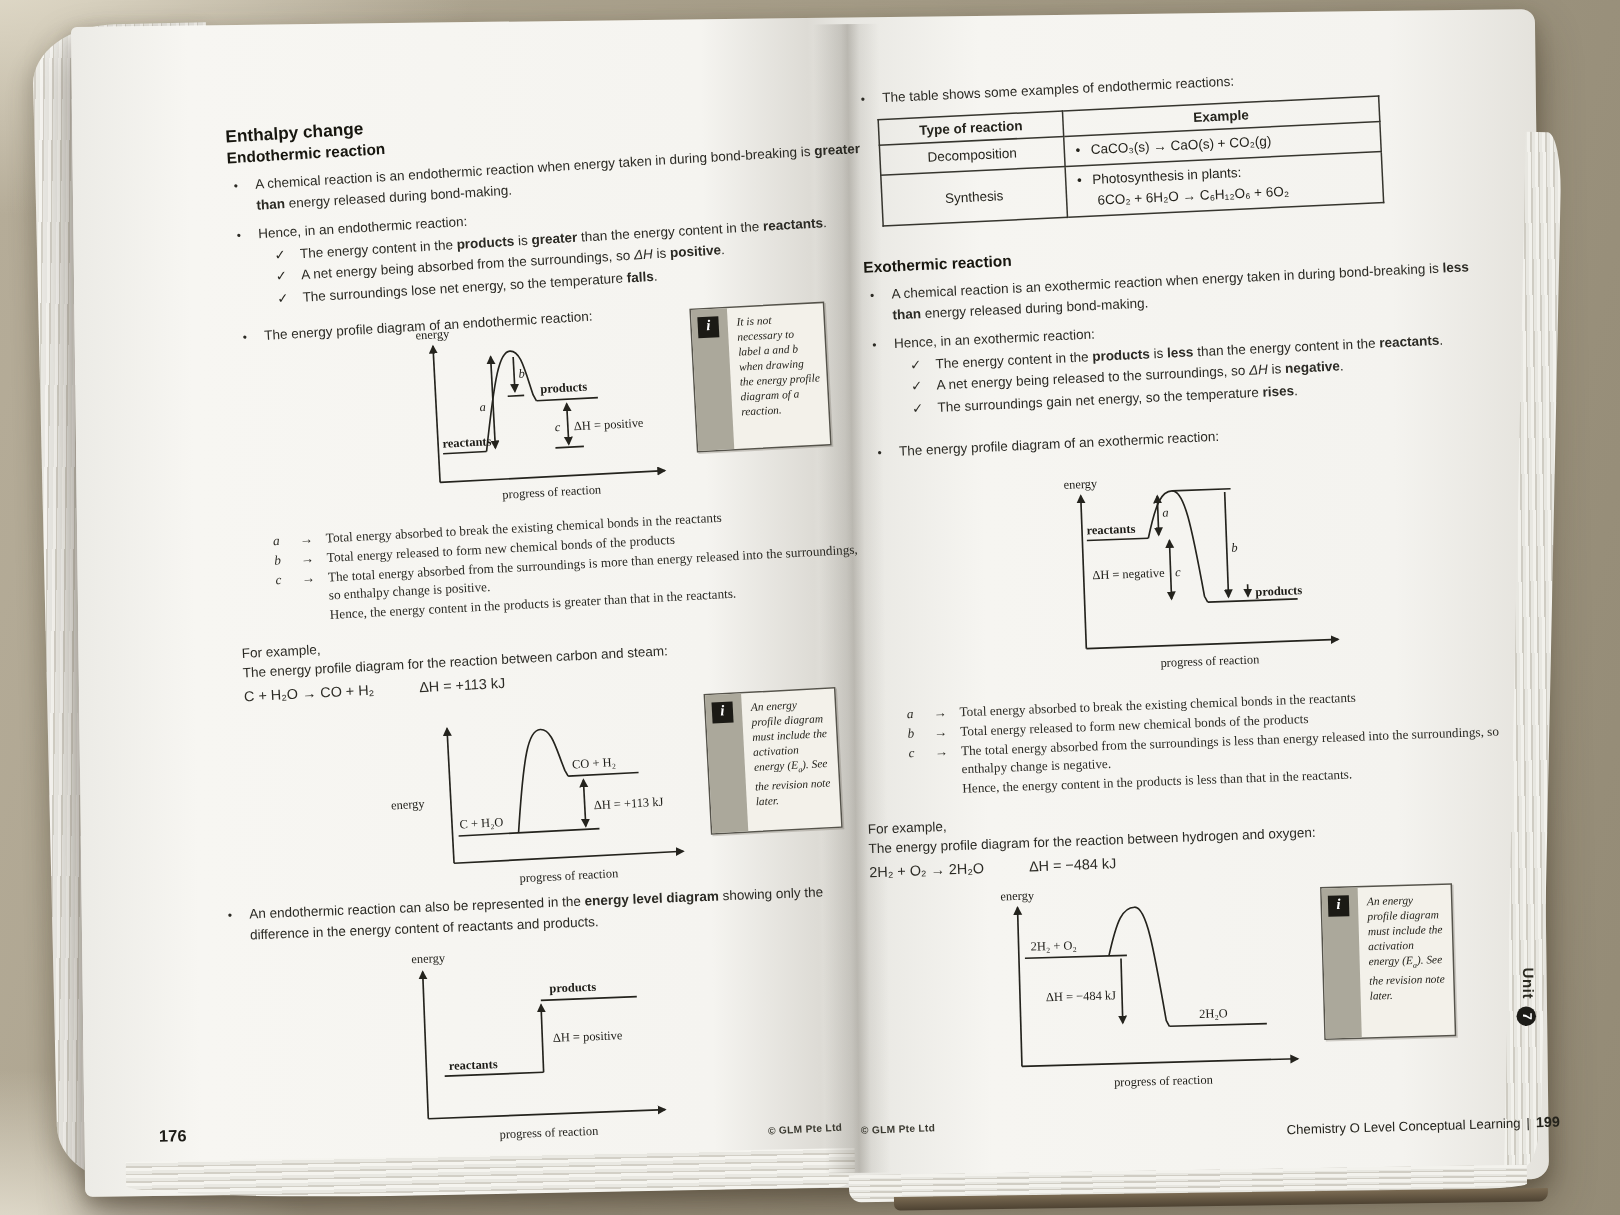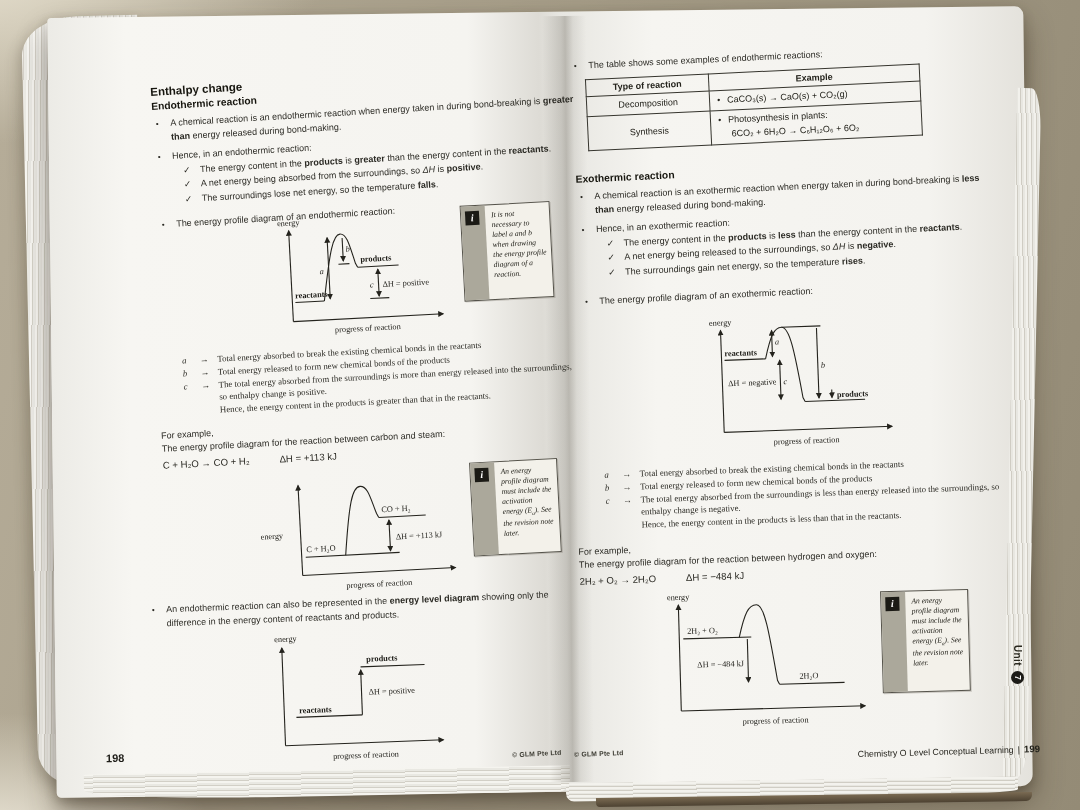--- a/index.html
+++ b/index.html
@@ -259,21 +259,21 @@
       <line x1="118" y1="40" x2="182" y2="40"></line>
       <line x1="118" y1="88" x2="118" y2="43" marker-end="url(#ae3)"></line>
       <text x="44" y="12" text-anchor="middle">energy</text>
       <text x="55" y="84" class="db">reactants</text>
       <text x="124" y="35" class="db">products</text>
       <text x="125" y="68">ΔH = positive</text>
       <text x="120" y="131" text-anchor="middle">progress of reaction</text>
     </svg>
   </div>
 
-  <div class="pagenum" style="left:106px; top:752px; transform:rotate(-1deg);">198</div>
+  <div class="pagenum" style="left:106px; top:752px; transform:rotate(-1deg);">176</div>
   <div class="copyright" style="left:512px; top:750px; transform:rotate(-3deg);">© GLM Pte Ltd</div>
 
   <div class="blk" style="left:570px; top:60px; width:445px; transform:rotate(-2.7deg); transform-origin:0 0;">
     <div class="bullet-item" style="margin-top:0;">
       <span class="bullet-dot">•</span>
       <span class="bullet-text">The table shows some examples of endothermic reactions:</span>
     </div>
     <table class="endo">
       <tbody>
           <tr>

